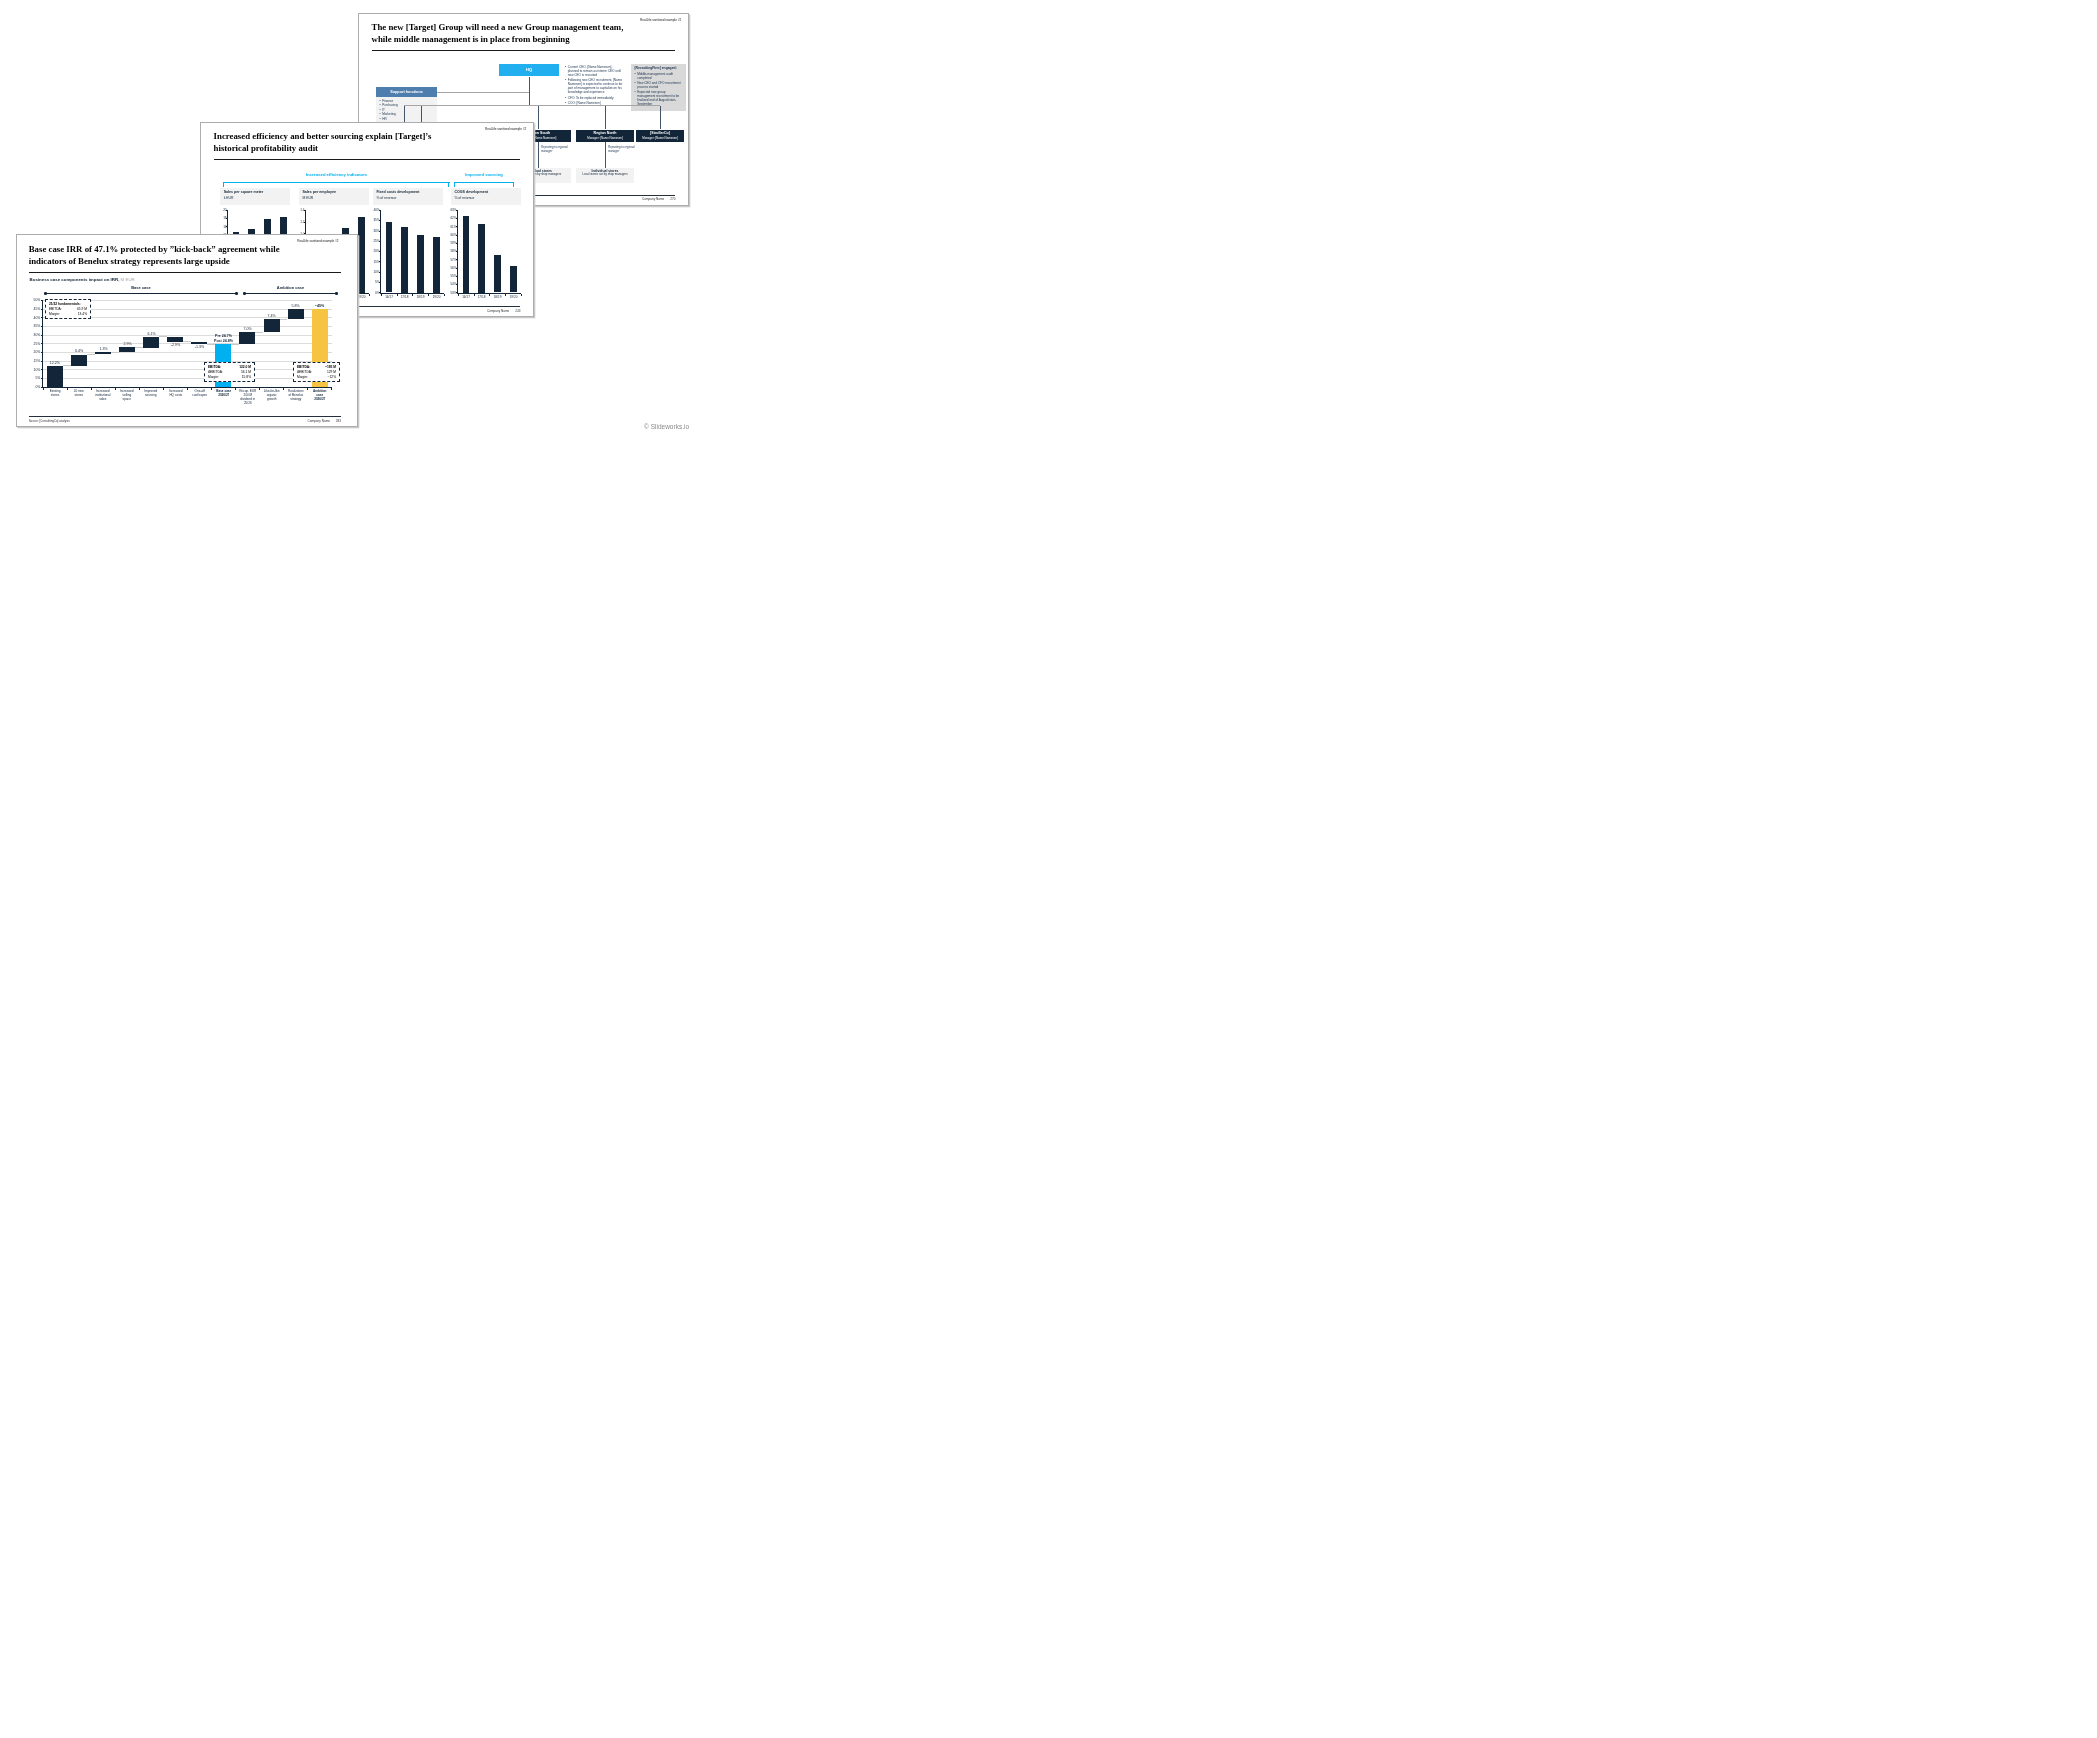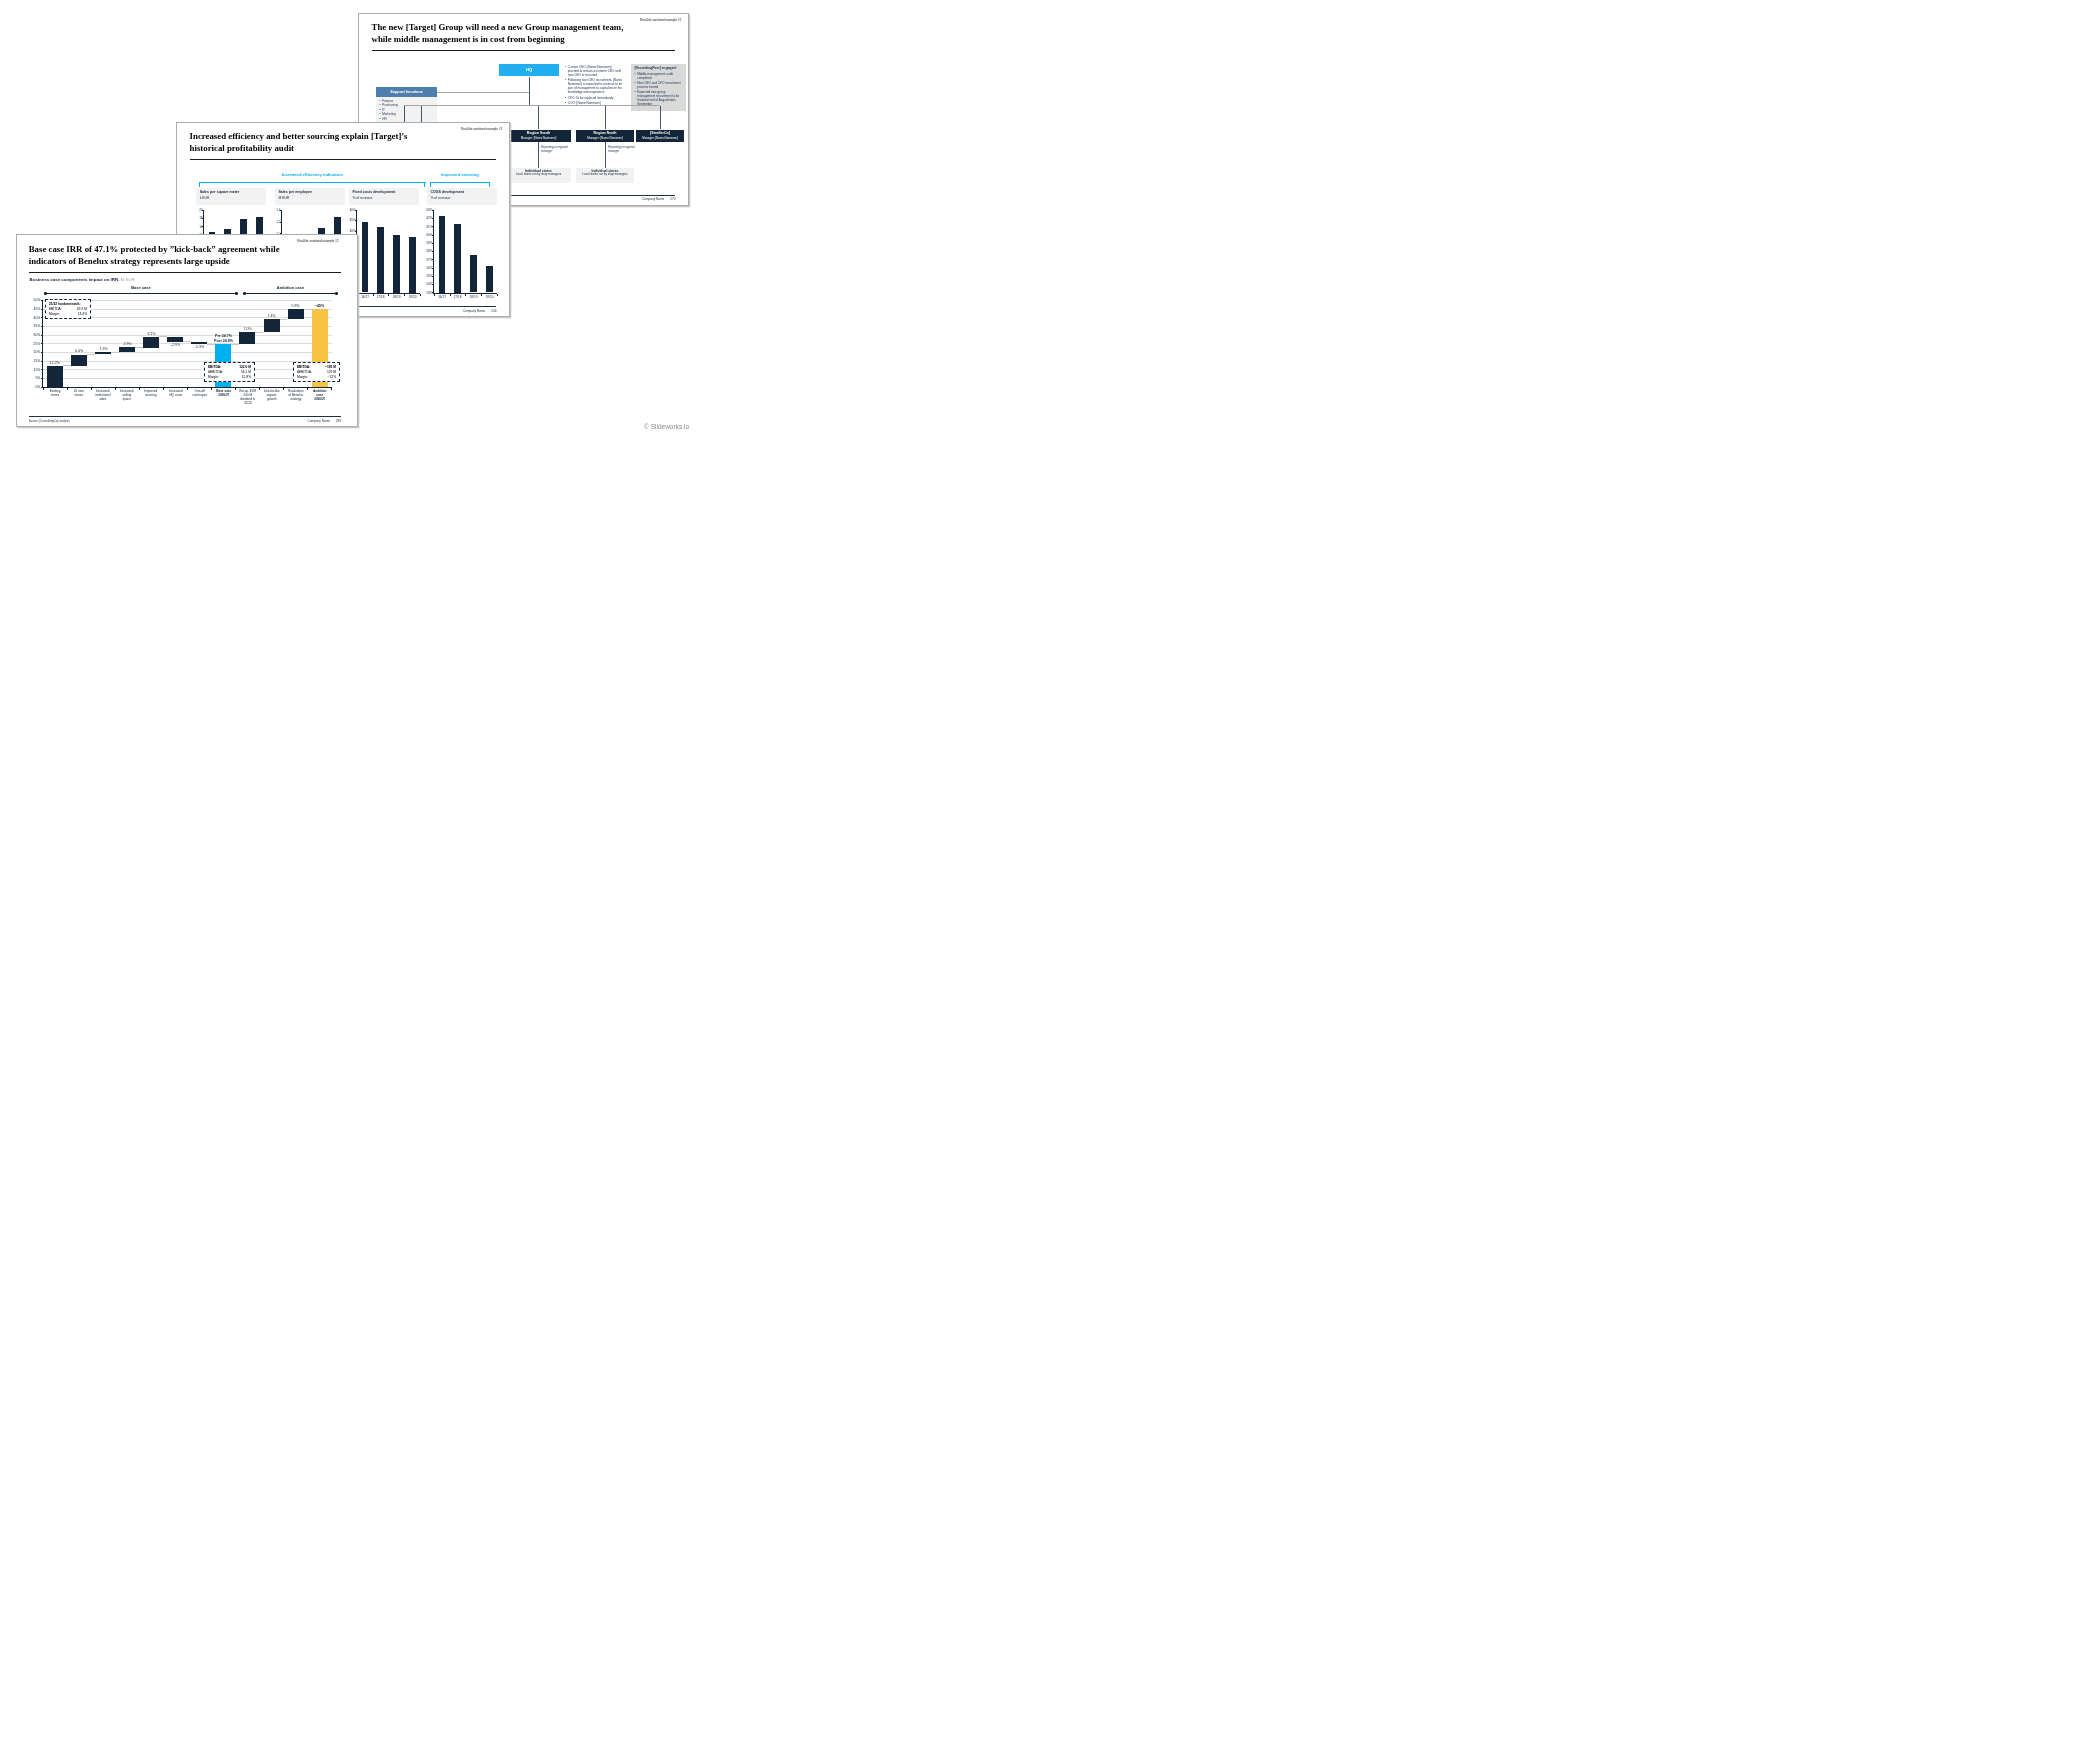--- a/index.html
+++ b/index.html
@@ -1,20 +1,20 @@
 <!DOCTYPE html>
 <html style="font-size:6.7px"><head>
 <meta charset="utf-8">
 <style>
   html,body{margin:0;padding:0;}
   body{width:700px;height:435px;position:relative;background:#ffffff;
        font-family:"Liberation Sans",sans-serif;overflow:hidden;}
   .slide{position:absolute;background:#fff;border:0.4px solid #ADADAD;box-shadow:1.3px 1.3px 0 #C9C9C9;}
   #slide-top{left:358px;top:12.6px;width:329px;height:191px;z-index:1;}
-  #slide-middle{left:176px;top:122px;width:332px;height:193px;z-index:2;}
+  #slide-middle{left:200px;top:122px;width:332px;height:193px;z-index:2;}
   #slide-bottom{left:16px;top:234px;width:340px;height:191px;z-index:3;}
 
   .tag{position:absolute;top:4.2px;right:6.7px;font-size:3.1px;color:#1A1A1A;}
   .stitle{position:absolute;left:12.6px;top:8.4px;right:12.6px;font-family:"Liberation Serif",serif;
           font-weight:bold;font-size:8.8px;line-height:1.32;color:#000;}
   .trule{position:absolute;left:12.6px;right:12.6px;top:36px;height:0.8px;background:#1A1A1A;}
   .footer-line{position:absolute;left:12.6px;right:12.6px;bottom:9.2px;height:0.6px;background:#24303B;}
   .footer-text{position:absolute;right:12.6px;bottom:3.4px;font-size:3.1px;color:#333;display:flex;gap:5.9px;}
   .footer-source{position:absolute;left:12.6px;bottom:3.4px;font-size:2.9px;color:#333;}
 
@@ -106,21 +106,21 @@
 
   #watermark{position:absolute;right:11px;bottom:5px;font-size:6.5px;color:#8A8A8A;z-index:10;}
 </style>
 </head>
 <body>
 
 <section class="slide" id="slide-top">
   <div class="tag">Real-life sanitized example #2</div>
   <div class="stitle">
     <div>The new [Target] Group will need a new Group management team,</div>
-    <div>while middle management is in cost from beginning</div>
+    <div>while middle management is in place from beginning</div>
   </div>
   <div class="trule"></div>
 
   <div id="hq">HQ</div>
   <div id="hq-bullets">
       <div class="bli">
         <span class="dot">•</span>
         <span>Current CEO, [Name Namesen], planned to remain as interim CEO until new CEO is recruited</span>
       </div>
       <div class="bli">

